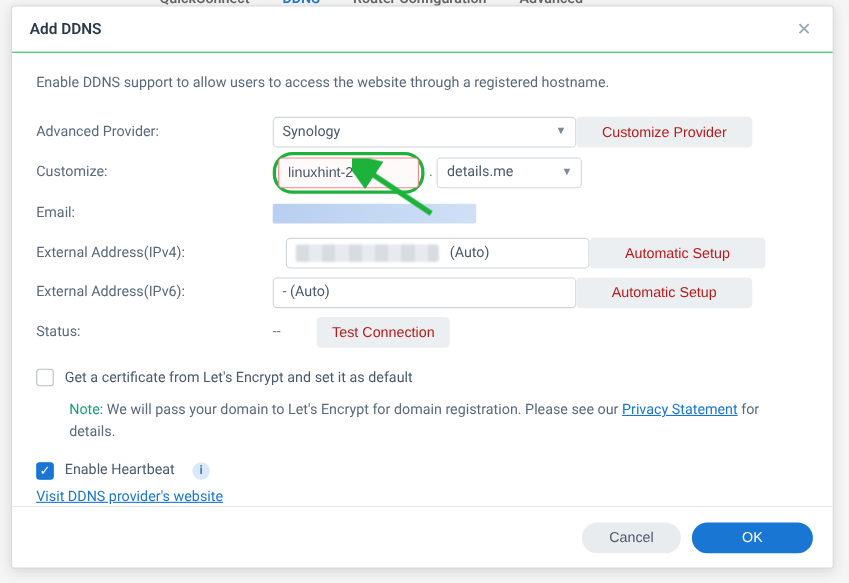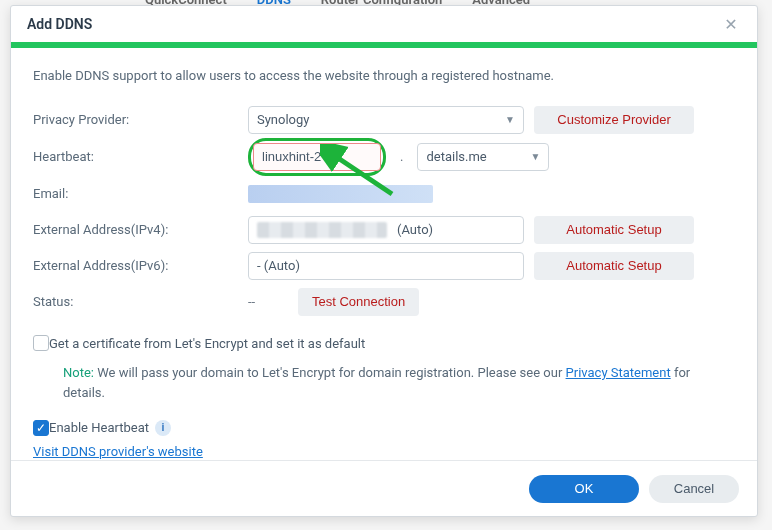--- a/index.html
+++ b/index.html
@@ -38,21 +38,21 @@
     border-radius: 3px;
     box-shadow: 0 3px 12px rgba(0,0,0,0.12);
     display: flex;
     flex-direction: column;
   }
   .modal-header {
     height: 42px;
     display: flex;
     align-items: center;
     padding: 0 16px;
-    border-bottom: 6px solid #22c55e;
+    border-bottom: 1px solid #22c55e;
   }
   .modal-title { font-size: 14px; font-weight: 600; color: #2b3a49; }
   .close-x {
     margin-left: auto;
     width: 20px;
     height: 20px;
     display: flex;
     align-items: center;
     justify-content: center;
     color: #98a4af;
@@ -66,21 +66,21 @@
     line-height: 1.5;
   }
   .intro { margin-bottom: 16px; color: #5a6a79; }
   .row {
     display: flex;
     align-items: center;
     min-height: 36px;
     gap: 10px;
   }
   .label-col { width: 205px; color: #5a6a79; }
-  .field-col { display: flex; align-items: center; gap: 10px; flex: 1; }
+  .field-col { display: flex; align-items: center; flex: 1; }
   .select, .input {
     height: 28px;
     border: 1px solid #cfd6dc;
     border-radius: 4px;
     background: #fff;
     padding: 0 8px;
     font-size: 13px;
     color: #4a5a6a;
     display: flex;
     align-items: center;
@@ -107,21 +107,21 @@
   }
   .dot { color: #6a7683; padding: 0 4px; }
   .domain-select { width: 132px; }
   .email-blur {
     width: 185px;
     height: 18px;
     background: linear-gradient(90deg, #b9cff0 0%, #cfe0f6 100%);
     border-radius: 2px;
     filter: blur(0.5px);
   }
-  .ipv4-input { width: 276px; display:flex; align-items:center; gap:10px;}
+  .ipv4-input { width: 276px; display:flex; align-items:center; gap:10px;margin-left:12px;}
   .ipv4-blur {
     width: 130px;
     height: 16px;
     background: repeating-linear-gradient(90deg,#d7dce1 0 12px,#e7ebef 12px 24px);
     filter: blur(1.2px);
     border-radius:2px;
   }
   .btn {
     height: 28px;
     padding: 0 14px;
@@ -131,21 +131,21 @@
     color: #b91c1c;
     font-size: 13px;
     cursor: pointer;
     display:inline-flex;
     align-items:center;
     justify-content:center;
   }
   .btn.primary { background: #1976d2; color: #fff; min-width:110px; border-radius:14px;}
   .btn.cancel { background: #e8ecef; color:#4a5a6a; min-width:90px; border-radius:14px;}
   .status-val { color:#6a7683; width:40px; }
-  .checkbox-row { display:flex; align-items:center; gap:0; margin-top:14px; }
+  .checkbox-row { display:flex; align-items:center; gap:10px; margin-top:14px; }
   .chk {
     width:16px; height:16px; border:1px solid #b6bfc7; border-radius:3px; background:#fff;
     display:flex;align-items:center;justify-content:center;
     cursor:pointer;
   }
   .chk.checked { background:#1976d2; border-color:#1976d2; }
   .chk.checked::after { content:"✓"; color:#fff; font-size:12px; line-height:1;}
   .note-block { margin: 10px 0 16px 30px; color:#5a6a79; }
   .note-tag { color:#17a07a; }
   a.link { color:#1976d2; text-decoration: underline; cursor:pointer; }
@@ -189,33 +189,33 @@
     <div class="modal-title">Add DDNS</div>
     <div class="close-x">✕</div>
   </div>
 
   <div class="modal-body">
 
     <div class="intro">Enable DDNS support to allow users to access the website through a registered hostname.</div>
 
     
     <div class="row">
-      <div class="label-col">Privacy Provider:</div>
+      <div class="label-col">Advanced Provider:</div>
       <div class="field-col">
         <div class="select sp-select">
           <span>Synology</span>
           <span class="caret">▼</span>
         </div>
         <button class="btn" style="width:160px">Customize Provider</button>
       </div>
     </div>
 
     
     <div class="row">
-      <div class="label-col">Heartbeat:</div>
+      <div class="label-col">Customize:</div>
       <div class="field-col">
         <span class="hostname-wrap">
           <input class="hostname-input" value="linuxhint-2" style="">
         </span>
         <span class="dot">.</span>
         <div class="select domain-select">
           <span>details.me</span>
           <span class="caret">▼</span>
         </div>
       </div>
@@ -276,22 +276,22 @@
       <div class="chk checked"></div>
       <span>Enable Heartbeat</span>
       <span class="info-badge">i</span>
     </div>
 
     <a class="link visit-link">Visit DDNS provider's website</a>
 
   </div>
 
   <div class="modal-footer">
+    <button class="btn cancel">Cancel</button>
     <button class="btn primary">OK</button>
-    <button class="btn cancel">Cancel</button>
   </div>
 
 </div>
 
 <svg class="arrow-svg" viewBox="0 0 80 60">
   <defs>
     <marker id="ah" markerWidth="10" markerHeight="10" refX="2" refY="3" orient="auto">
       <path d="M0,0 L0,6 L8,3 z" fill="#1db33a"></path>
     </marker>
   </defs>

